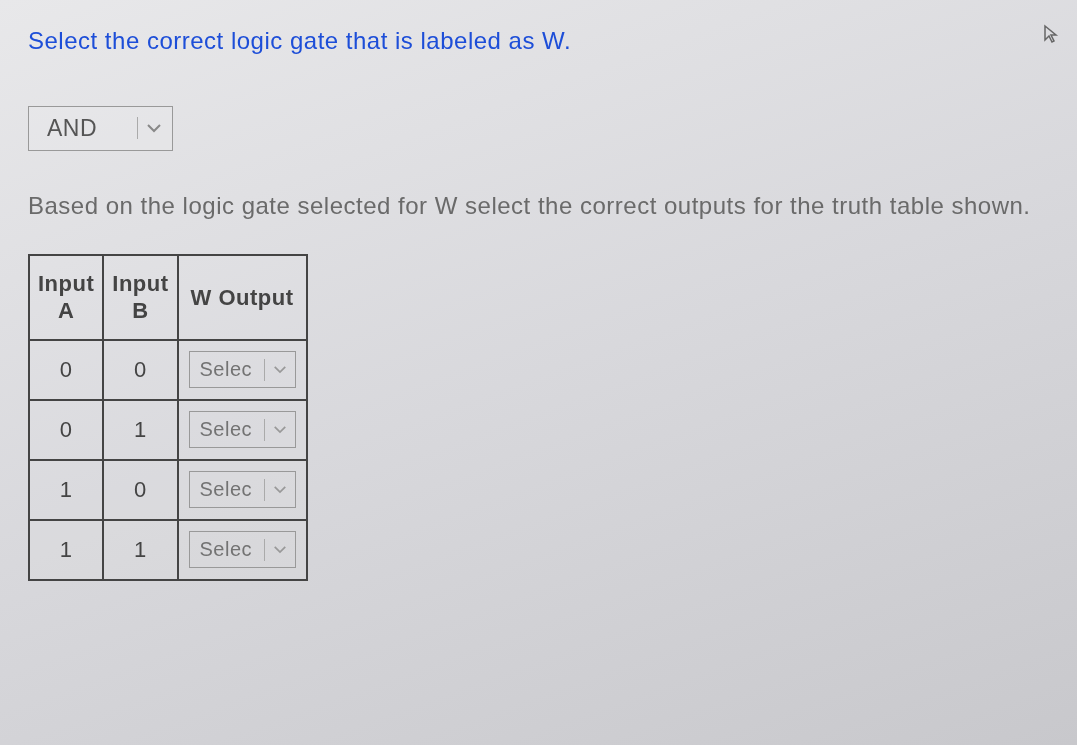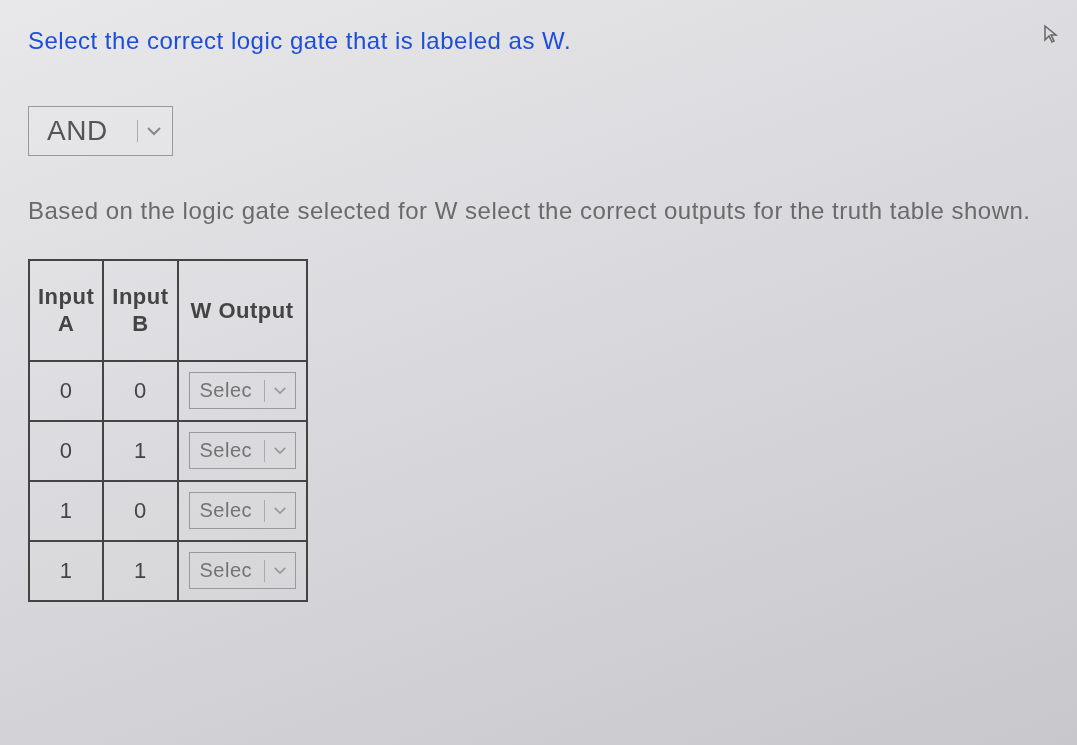--- a/index.html
+++ b/index.html
@@ -30,21 +30,21 @@
     }
     .gate-label {
       margin-right: 20px;
     }
     .select-box {
       display: inline-flex;
       align-items: center;
       border: 1px solid #999;
       background: rgba(255,255,255,0.1);
       padding: 8px 10px 8px 18px;
-      font-size: 28px;
+      font-size: 23px;
       color: #555;
       letter-spacing: 0.5px;
       cursor: pointer;
     }
     .select-box .label {
       min-width: 84px;
       text-align: left;
     }
     .select-divider {
       width: 1px;
@@ -72,21 +72,21 @@
       text-align: center;
       color: #444;
     }
     table.truth th {
       font-weight: bold;
       padding: 16px 10px;
       font-size: 22px;
       line-height: 1.25;
     }
     table.truth th.stack {
-      padding: 22px 8px;
+      padding: 14px 8px;
       border-radius: 11px;
     }
     table.truth th.stack .top {
       display: block;
     }
     table.truth th.stack .bot {
       display: block;
     }
     table.truth td {
       padding: 16px 14px;

